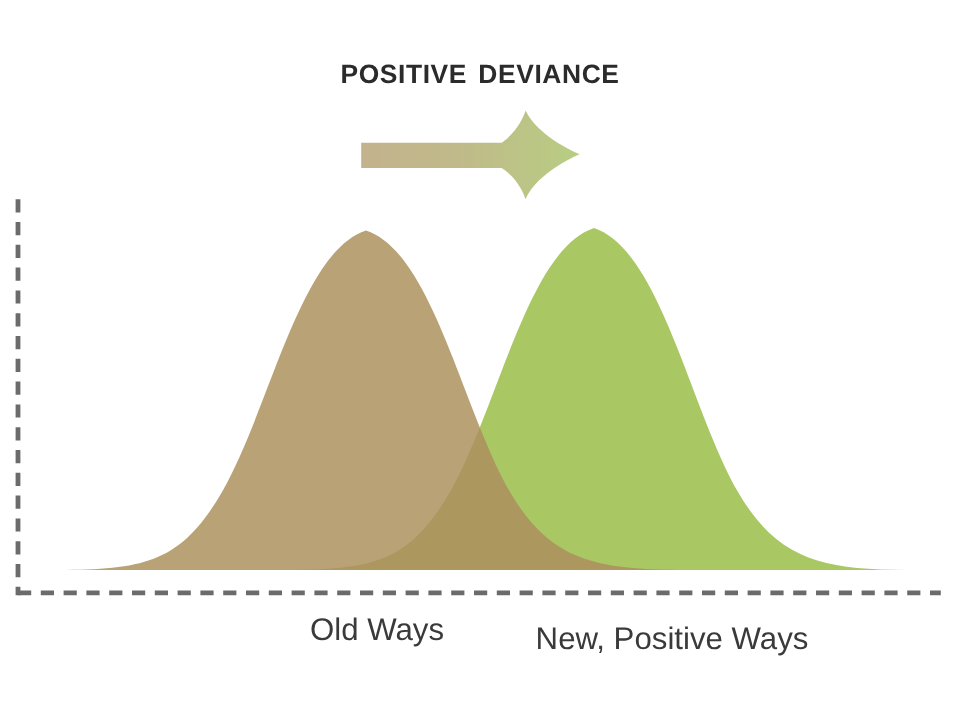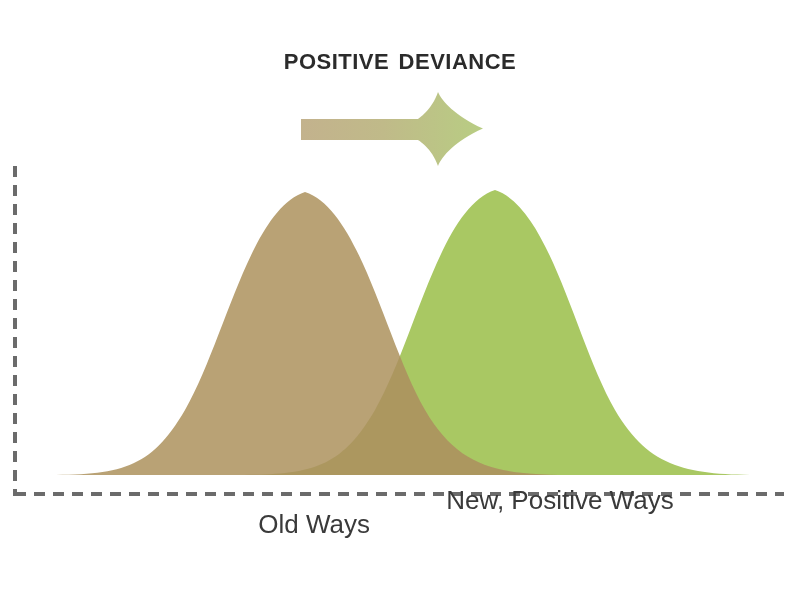--- a/index.html
+++ b/index.html
@@ -67,21 +67,21 @@
     line-height: 32px;
   }
   #label-old {
     left: 160px;
     top: 508px;
     width: 210px;
     text-align: right;
   }
   #label-new {
     left: 400px;
-    top: 484px;
+    top: 516px;
     width: 320px;
     text-align: center;
   }
 </style>
 </head>
 <body>
 
 <div id="stage">
 
   <div id="title">Positive Deviance</div>

